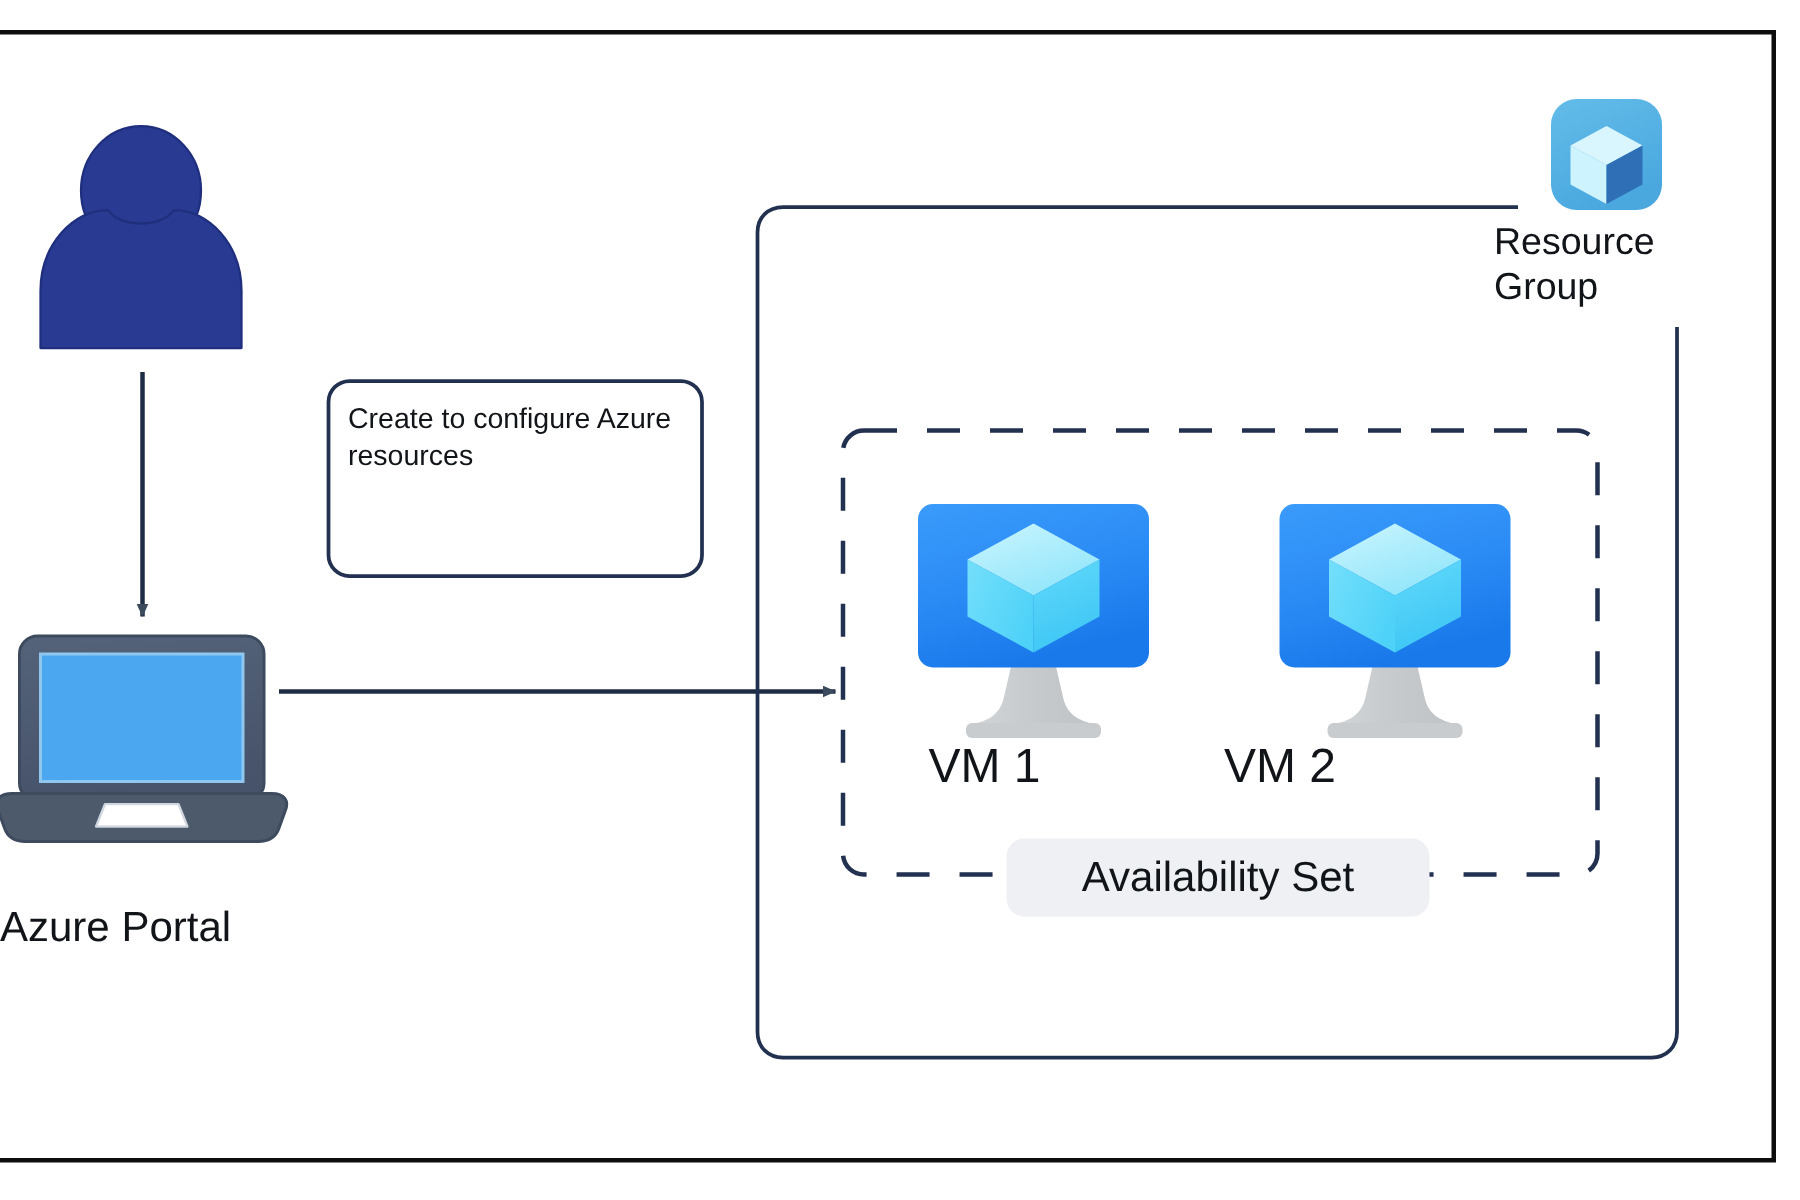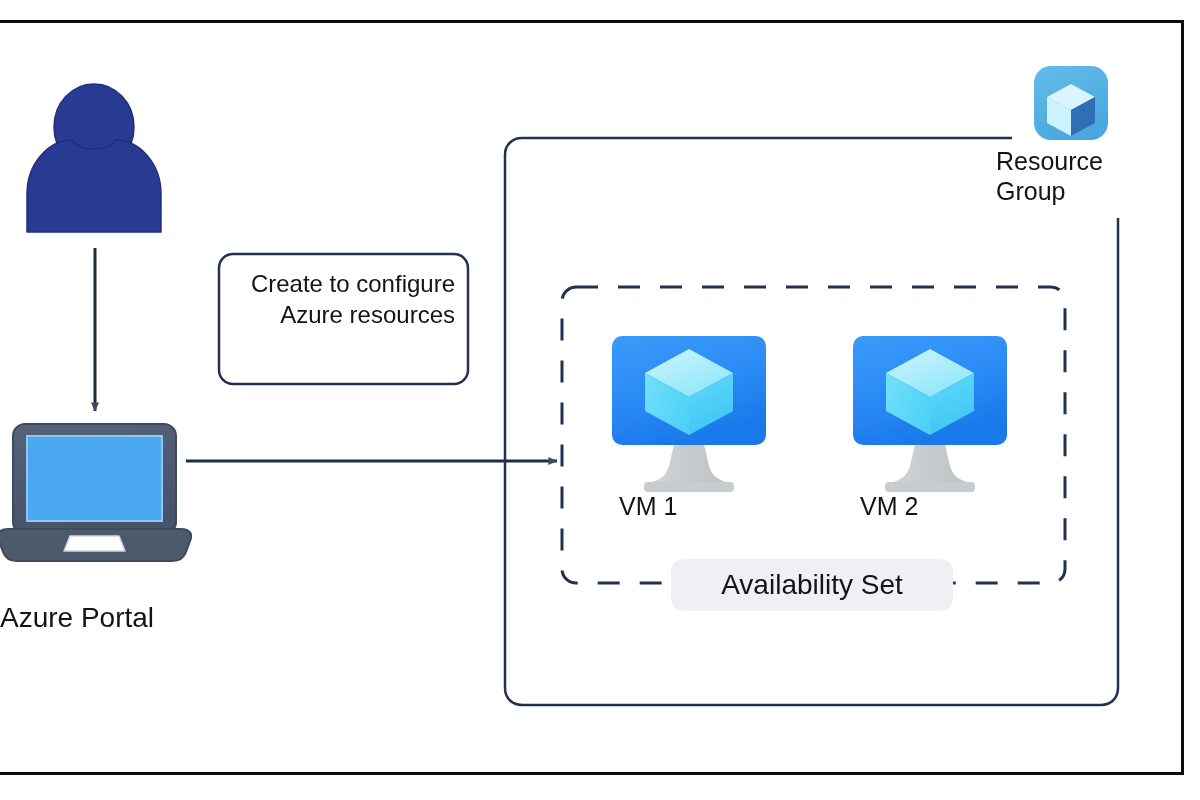--- a/index.html
+++ b/index.html
@@ -29,26 +29,26 @@
   .lbl {
     position: absolute;
     color: #111418;
     text-align: left;
     line-height: 1.17;
     white-space: pre;
     user-select: none;
   }
   .lbl-azure-portal { font-size: 28px; margin-top: 18px; }
   .lbl-resource-group { font-size: 25px; line-height: 1.2; white-space: normal; }
-  .lbl-vm { font-size: 25px; }
+  .lbl-vm { font-size: 32px; }
   .callout-text {
     position: absolute;
-    font-size: 24px;
+    font-size: 19px;
     color: #111418;
-    text-align: right;
+    text-align: left;
     line-height: 1.3;
     white-space: normal;
   }
   .avset-chip {
     position: absolute;
     background: #eef0f4;
     border-radius: 12px;
     display: flex;
     align-items: center;
     justify-content: center;
@@ -189,17 +189,17 @@
   </svg>
 
   <div class="callout-text" style="left:232px; top:268px; width:223px;">Create to configure Azure resources</div>
 
   <div class="lbl lbl-azure-portal" style="left:0px; top:584px; width:190px;">Azure Portal</div>
 
   <div class="lbl lbl-resource-group" style="left:996px; top:146px; width:150px;">Resource Group</div>
 
   <div class="lbl lbl-vm" style="left:619px; top:492px; width:140px;">VM 1</div>
 
-  <div class="lbl lbl-vm" style="left:860px; top:492px; width:140px;">VM 2</div>
+  <div class="lbl lbl-vm" style="left:816px; top:492px; width:140px;">VM 2</div>
 
   <div class="avset-chip" style="left:671px; top:559px; width:282px; height:52px;">Availability Set</div>
 
 </div>
 
 </body></html>

